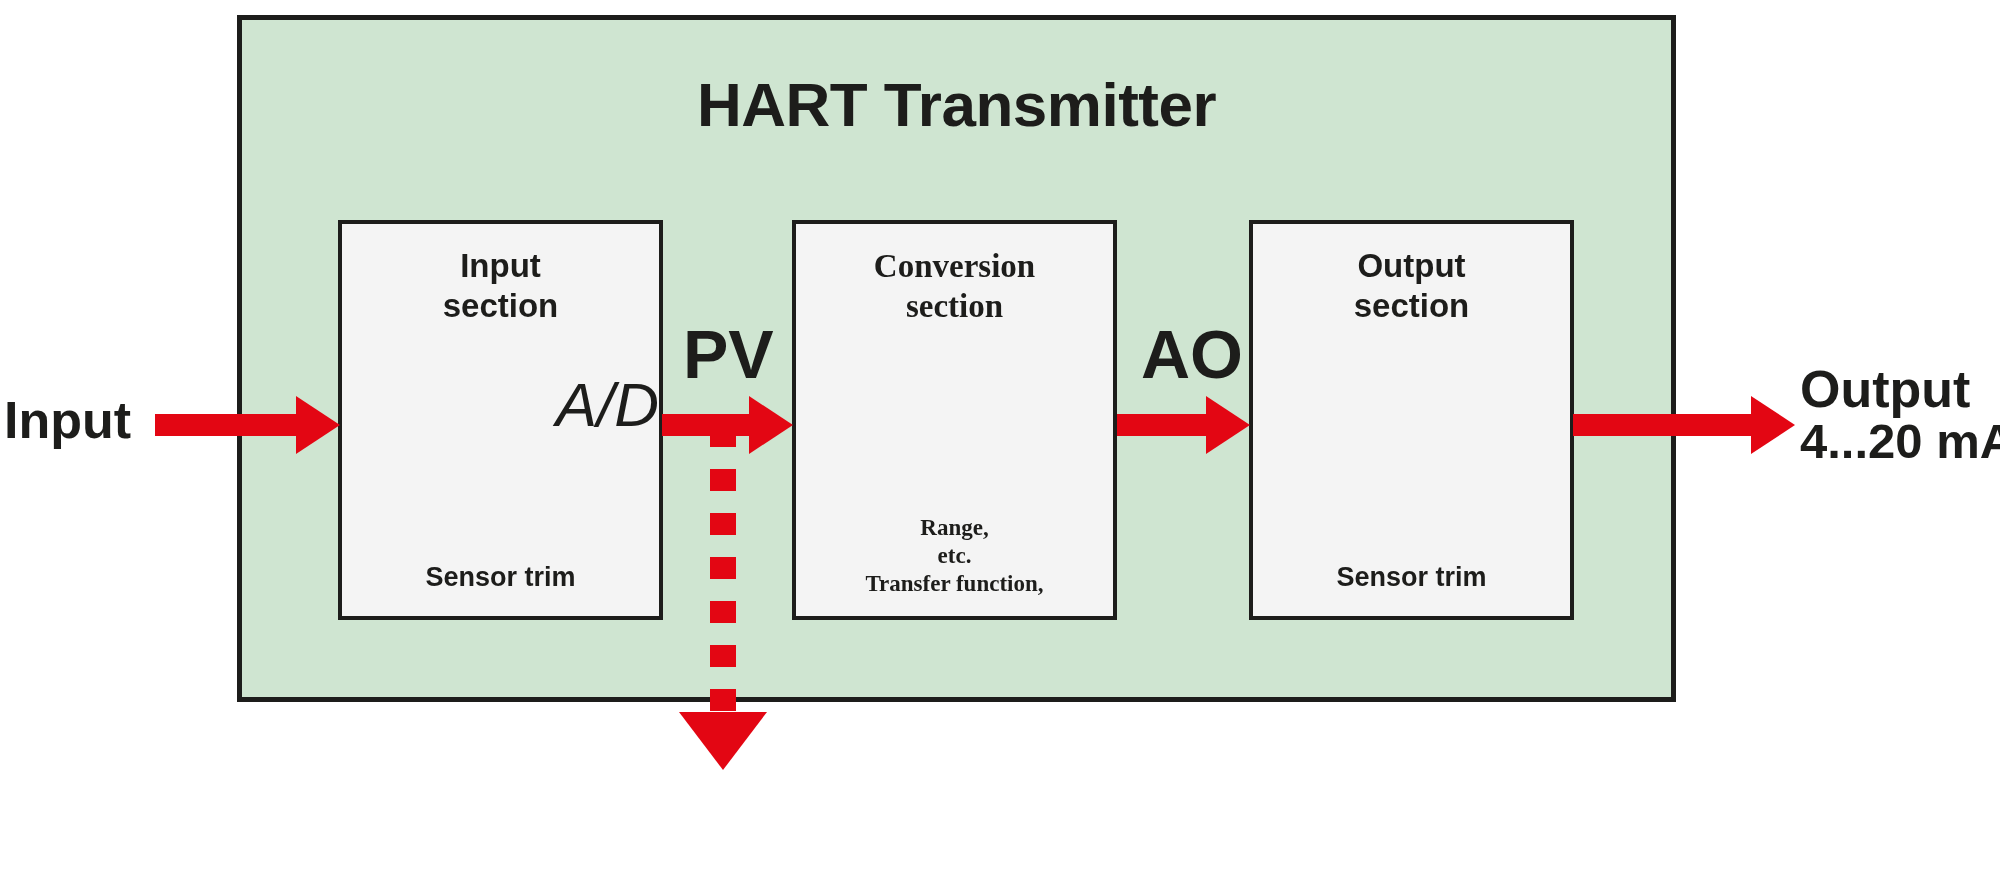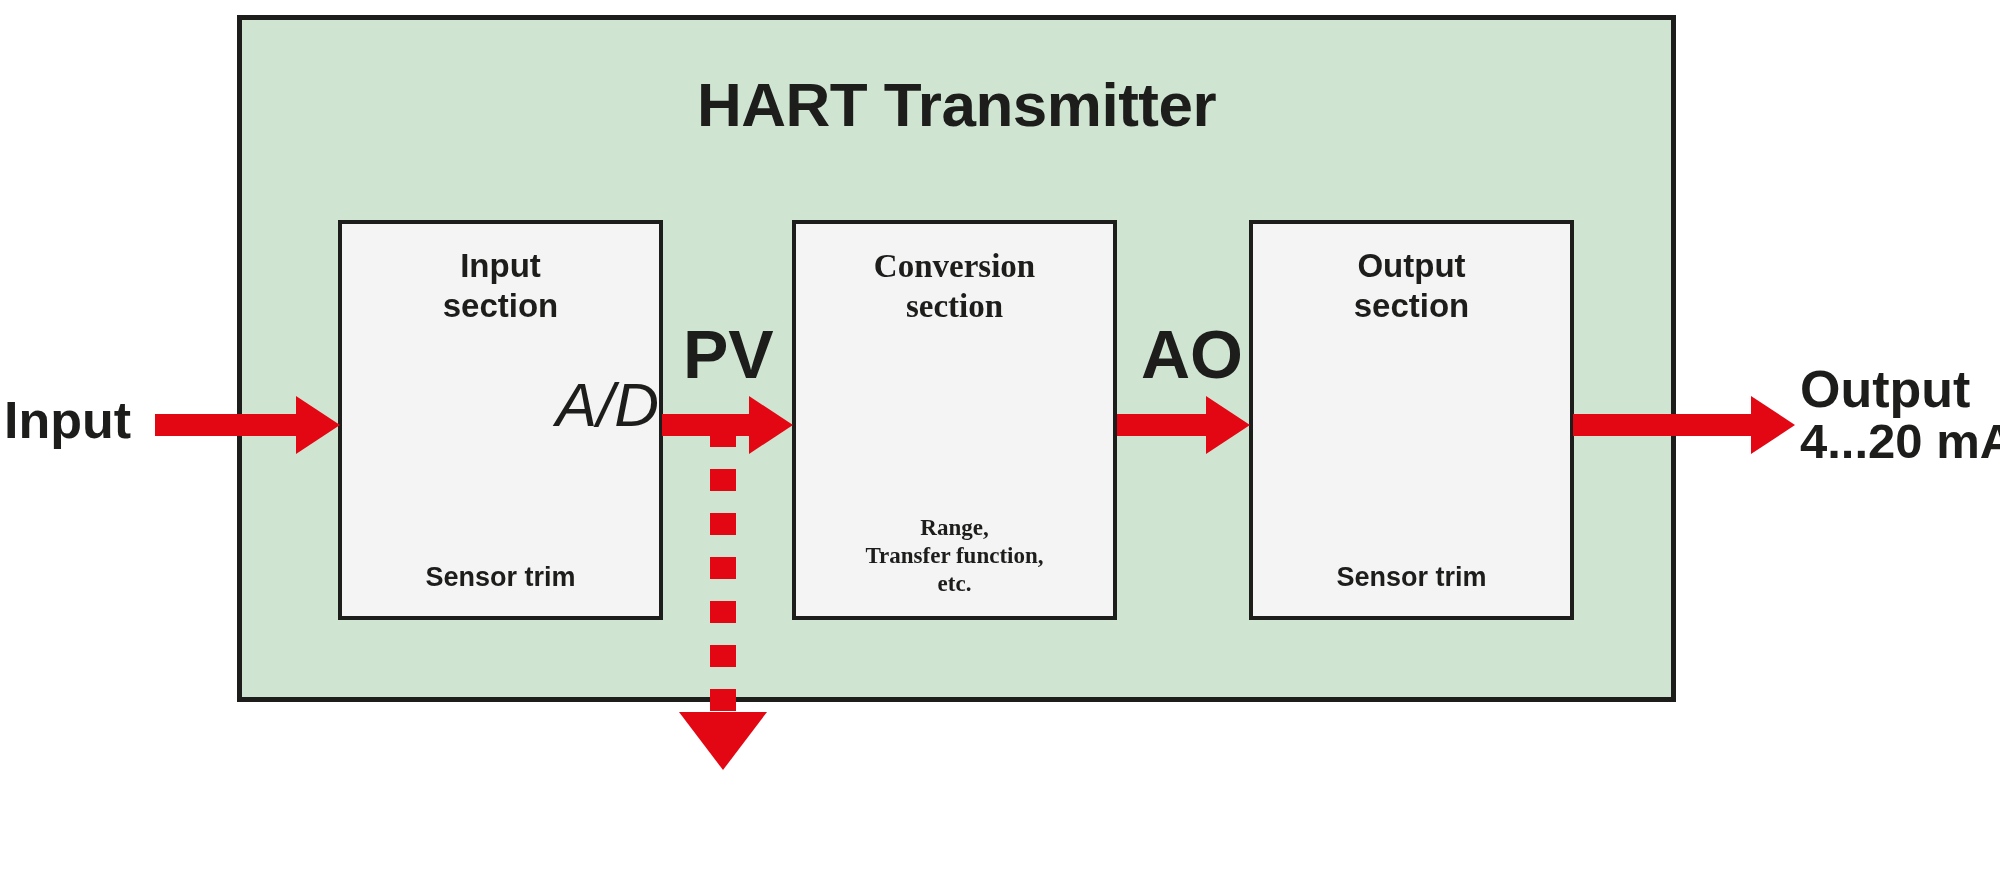--- a/index.html
+++ b/index.html
@@ -202,22 +202,22 @@
     <div class="block-sub">Sensor trim</div>
   </div>
 
   <div class="block" id="block-conversion">
     <div class="block-heading">
       <div>Conversion</div>
       <div>section</div>
     </div>
     <div class="block-sub" id="conversion-sub">
       <div>Range,</div>
+      <div>etc.</div>
       <div>Transfer function,</div>
-      <div>etc.</div>
     </div>
   </div>
 
   <div class="block" id="block-output">
     <div class="block-heading">
       <div>Output</div>
       <div>section</div>
     </div>
     <div class="block-sub">Sensor trim</div>
   </div>

